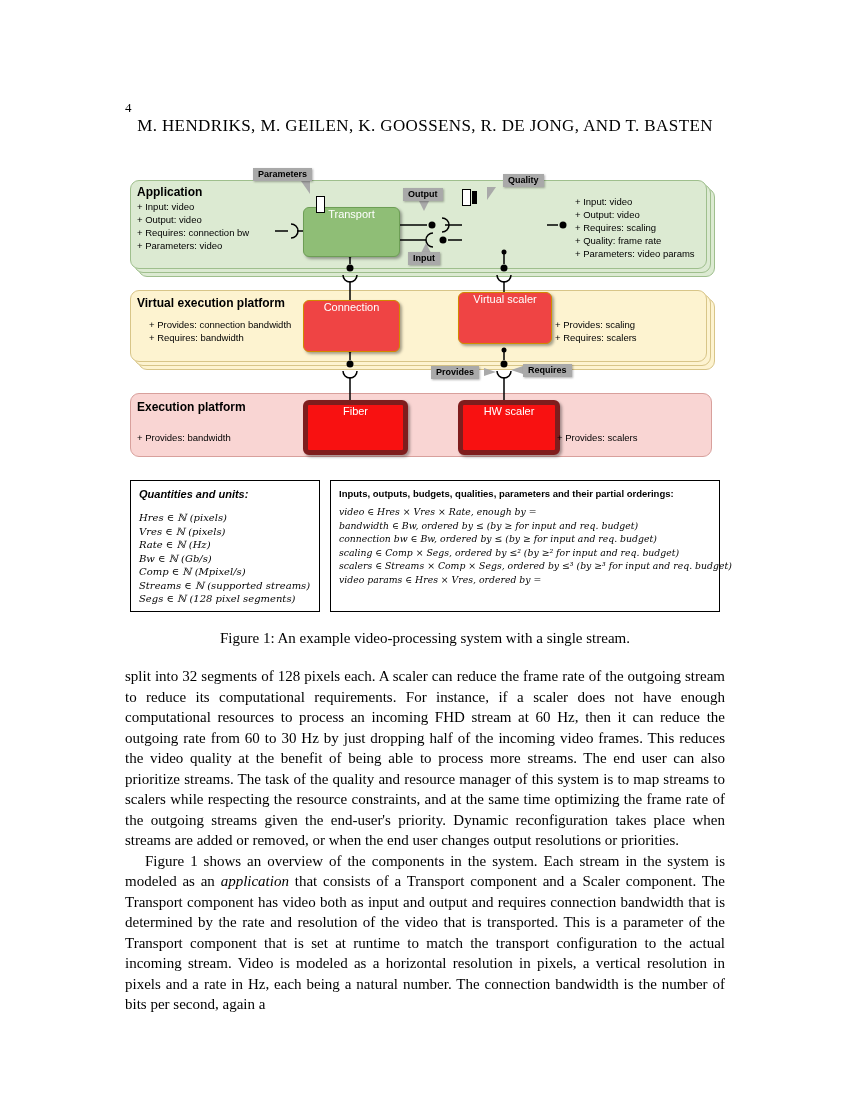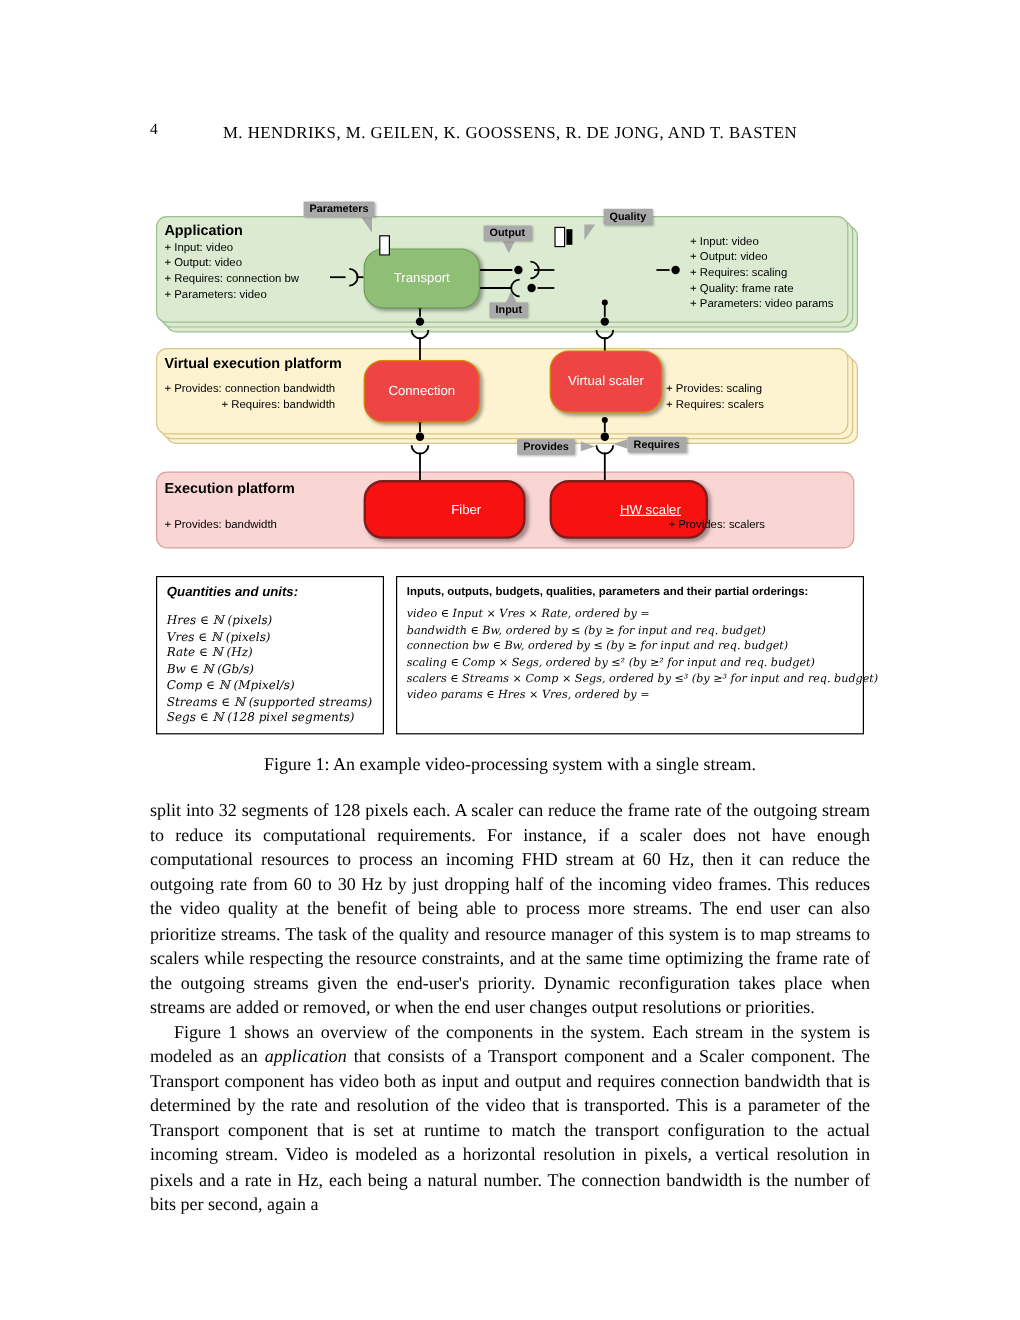--- a/index.html
+++ b/index.html
@@ -1,38 +1,38 @@
 <!DOCTYPE html>
 <html><head>
 <meta charset="utf-8">
 <style>
   html,body { margin:0; padding:0; background:#ffffff; }
   .page { position:relative; width:850px; height:1100px; background:#ffffff; color:#000;
           font-family:"Liberation Serif", serif; overflow:hidden; }
 
   .page-number { position:absolute; left:125px; top:100px; font-size:13px; }
-  .running-header { position:absolute; left:125px; top:104px; width:600px; text-align:center;
-                    font-size:14px; letter-spacing:0.4px; white-space:nowrap; }
+  .running-header { position:absolute; left:125px; top:116px; width:600px; text-align:center;
+                    font-size:17px; letter-spacing:0.4px; white-space:nowrap; }
 
   
   .figure { position:absolute; left:125px; top:168px; width:600px; height:300px;
             font-family:"Liberation Sans", sans-serif; }
   .panel { position:absolute; border-radius:9px; }
   .panel.app  { background:#dcead2; border:1px solid #9fbf8d; }
   .panel.virt { background:#fdf3d0; border:1px solid #d8c588; }
   .panel.exec { background:#f9d5d3; border:1px solid #d8a09c; }
 
   .fig-svg { position:absolute; left:0; top:0; z-index:1; }
 
-  .comp { position:absolute; z-index:2; border-radius:16px; display:flex; align-items:center;
+  .comp { position:absolute; z-index:2; border-radius:6px; display:flex; align-items:flex-start;
           justify-content:center; color:#fff; font-size:11px;
           box-shadow:2px 2px 3px rgba(0,0,0,0.35); }
   .comp.green  { background:#8fbe76; border:1px solid #6d9e55; }
   .comp.orange { background:#ef4444; border:1px solid #d18a00; }
-  .comp.red    { background:#f81111; border:2px solid #7f1d1d;padding-left:36px; }
+  .comp.red    { background:#f81111; border:5px solid #7f1d1d; }
 
   .panel-title { position:absolute; z-index:2; font-weight:bold; font-size:12px; white-space:nowrap; }
   .props { position:absolute; z-index:2; font-size:9.5px; line-height:13px; white-space:nowrap; }
   .props .bold { font-weight:normal; }
 
   .port { position:absolute; z-index:3; }
   .port.white { background:#fff; border:1px solid #000; }
   .port.black { background:#000; }
 
   .callout { position:absolute; z-index:4; background:#a9a9a9; color:#000; font-size:9px;
@@ -132,21 +132,21 @@
       </div>
     <div class="comp orange" style="left:178px; top:132px; width:95px; height:50px;">
         <span>Connection</span>
       </div>
     <div class="comp orange" style="left:333px; top:124px; width:92px; height:50px;">
         <span>Virtual scaler</span>
       </div>
     <div class="comp red" style="left:178px; top:232px; width:95px; height:45px;">
         <span>Fiber</span>
       </div>
-    <div class="comp red" style="left:333px; top:232px; width:92px; height:45px;text-decoration:underline;">
+    <div class="comp red" style="left:333px; top:232px; width:92px; height:45px;">
         <span>HW scaler</span>
       </div>
 
     <div class="port white" style="left:191px; top:28px; width:7px; height:15px;"></div>
     <div class="port white" style="left:337px; top:21px; width:7px; height:15px;"></div>
     <div class="port black" style="left:347px; top:23px; width:5px; height:13px;"></div>
 
     <div class="panel-title" style="left:12px; top:17px;">Application</div>
     <div class="props" style="left:12px; top:32px;">
       <div>+ Input: video</div>
@@ -156,21 +156,21 @@
     </div>
     <div class="props" style="left:450px; top:27px;">
       <div>+ Input: video</div>
       <div>+ Output: video</div>
       <div>+ Requires: scaling</div>
       <div>+ Quality: frame rate</div>
       <div>+ Parameters: video params</div>
     </div>
 
     <div class="panel-title" style="left:12px; top:128px;">Virtual execution platform</div>
-    <div class="props" style="left:12px; top:150px;text-align:right;">
+    <div class="props" style="left:24px; top:150px;">
       <div>+ Provides: connection bandwidth</div>
       <div>+ Requires: bandwidth</div>
     </div>
     <div class="props" style="left:430px; top:150px;">
       <div>+ Provides: scaling</div>
       <div class="bold">+ Requires: scalers</div>
     </div>
 
     <div class="panel-title" style="left:12px; top:232px;">Execution platform</div>
     <div class="props" style="left:12px; top:263px;">
@@ -206,21 +206,21 @@
     <div class="qty-line">Vres ∈ ℕ (pixels)</div>
     <div class="qty-line">Rate ∈ ℕ (Hz)</div>
     <div class="qty-line">Bw ∈ ℕ (Gb/s)</div>
     <div class="qty-line">Comp ∈ ℕ (Mpixel/s)</div>
     <div class="qty-line">Streams ∈ ℕ (supported streams)</div>
     <div class="qty-line">Segs ∈ ℕ (128 pixel segments)</div>
   </div>
 
   <div class="ord-box">
     <div class="ord-title">Inputs, outputs, budgets, qualities, parameters and their partial orderings:</div>
-    <div class="ord-line">video ∈ Input × Vres × Rate, ordered by =</div>
+    <div class="ord-line">video ∈ Hres × Vres × Rate, enough by =</div>
     <div class="ord-line">bandwidth ∈ Bw, ordered by ≤ (by ≥ for input and req. budget)</div>
     <div class="ord-line">connection bw ∈ Bw, ordered by ≤ (by ≥ for input and req. budget)</div>
     <div class="ord-line">scaling ∈ Comp × Segs, ordered by ≤² (by ≥² for input and req. budget)</div>
     <div class="ord-line">scalers ∈ Streams × Comp × Segs, ordered by ≤³ (by ≥³ for input and req. budget)</div>
     <div class="ord-line">video params ∈ Hres × Vres, ordered by =</div>
   </div>
 
   <div class="caption">Figure 1: An example video-processing system with a single stream.</div>
 
   <div class="body-text">

